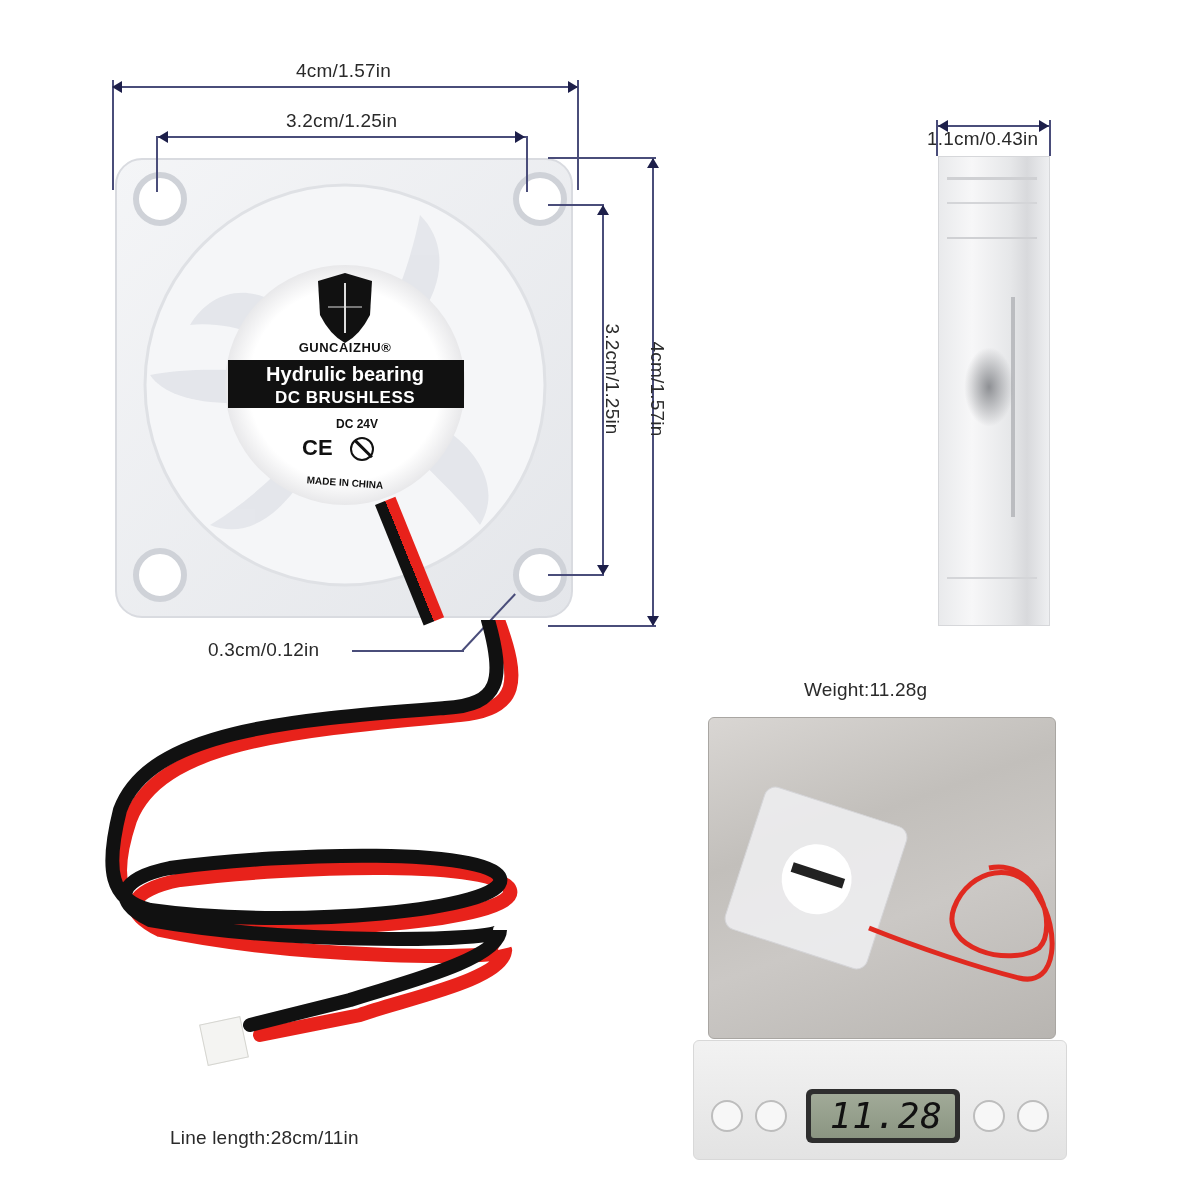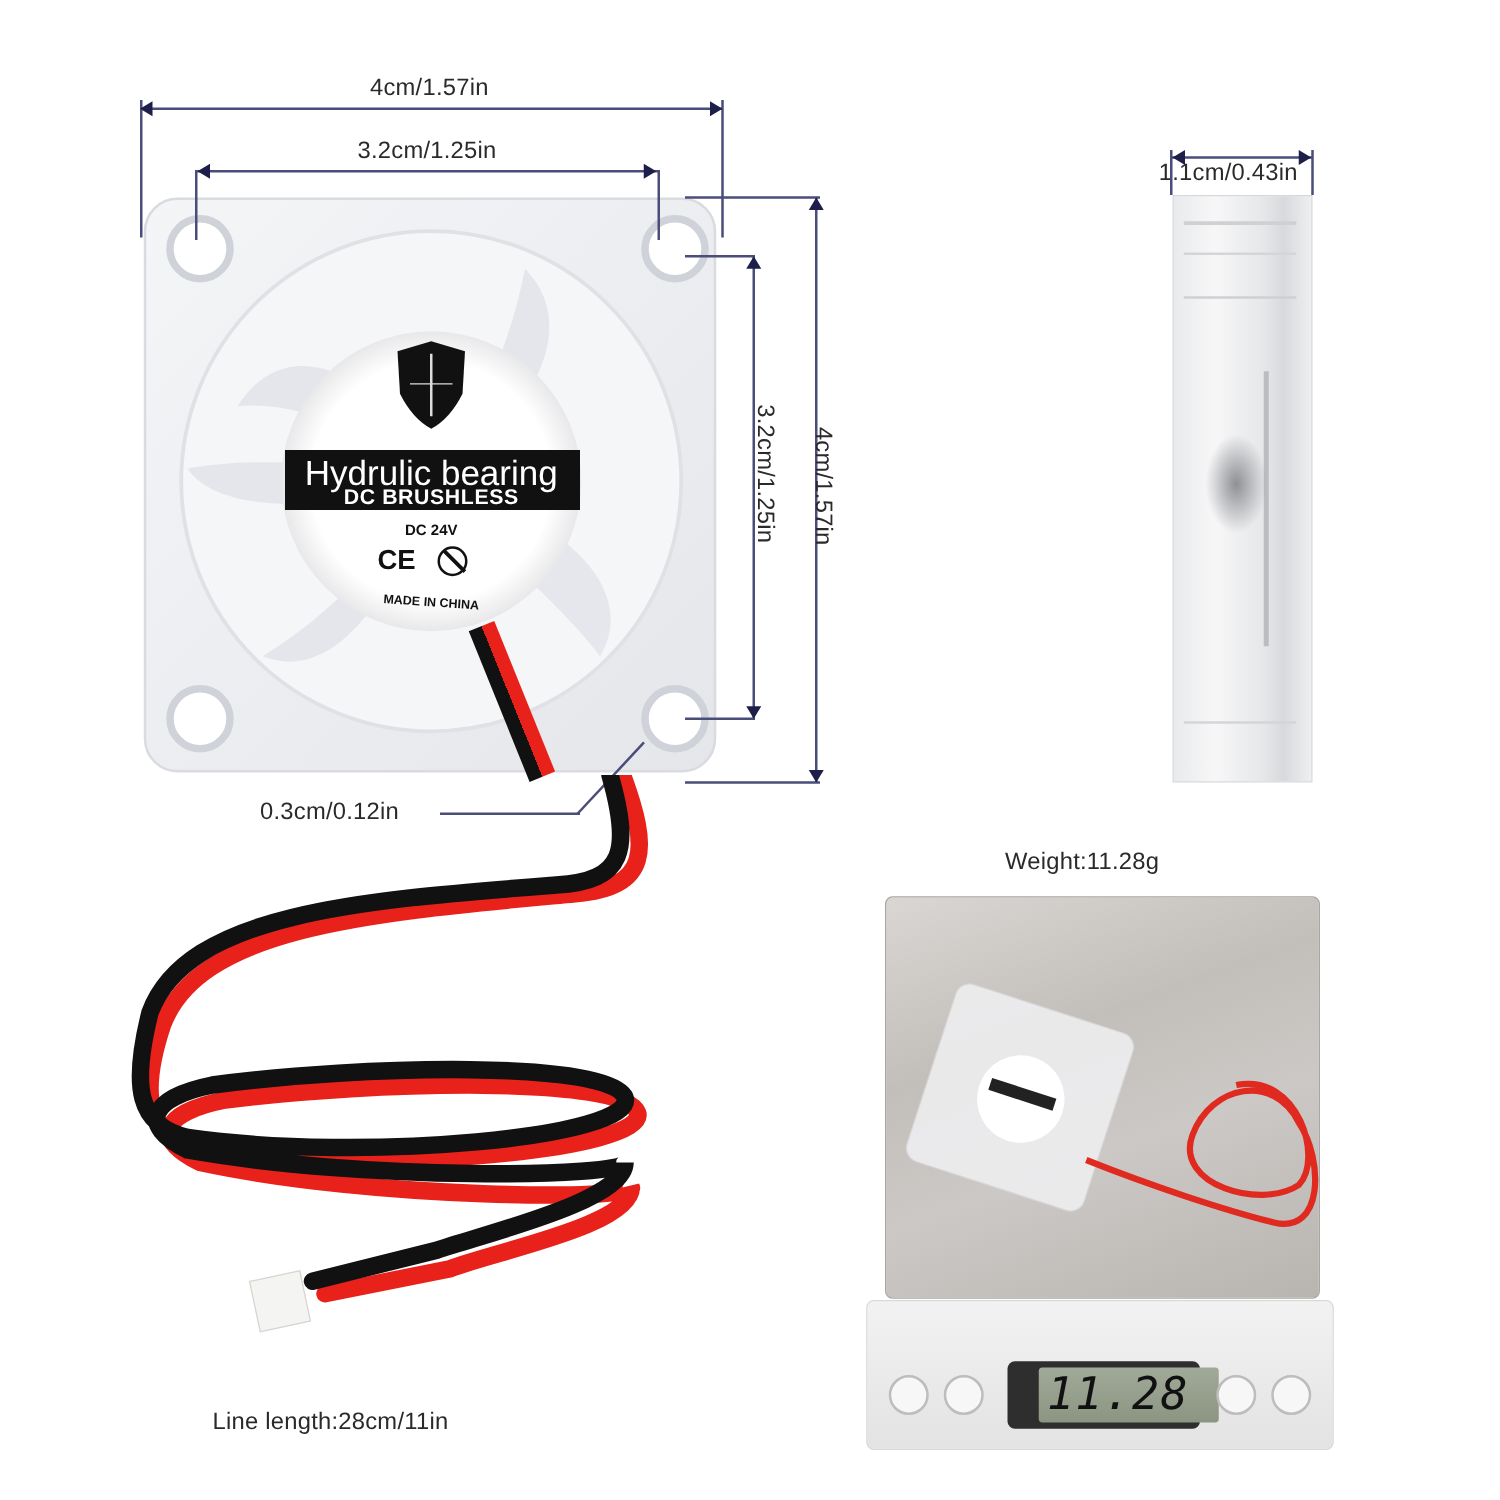--- a/index.html
+++ b/index.html
@@ -47,23 +47,24 @@
 
     <circle cx="235" cy="230" r="120" fill="url(#hubShade)"></circle>
 
     <path d="M208 126 L235 118 L262 126 L260 160 Q250 180 235 188 Q220 180 210 160 Z" fill="#111"></path>
     <line x1="235" y1="128" x2="235" y2="178" stroke="#ddd" stroke-width="2"></line>
     <line x1="218" y1="152" x2="252" y2="152" stroke="#ddd" stroke-width="1"></line>
 
     <rect x="118" y="205" width="236" height="48" fill="#111"></rect>
   </svg>
 
-  <div class="abs" style="left:0; width:470px; top:208px; text-align:center; font-size:28px; font-weight:normal; color:#fff;">Hydrulic bearing</div>
+  <div class="abs" style="left:0; width:470px; top:185px; text-align:center; font-size:13px; font-weight:bold; color:#111; letter-spacing:0.5px;">GUNCAIZHU®</div>
+  <div class="abs" style="left:0; width:470px; top:208px; text-align:center; font-size:20px; font-weight:bold; color:#fff;">Hydrulic bearing</div>
   <div class="abs" style="left:0; width:470px; top:233px; text-align:center; font-size:17px; font-weight:bold; color:#fff; letter-spacing:0.5px;">DC BRUSHLESS</div>
-  <div class="abs" style="left:0; width:470px; top:262px; text-align:center; font-size:12px; font-weight:bold; color:#111;">DC 24V</div>
+  <div class="abs" style="left:12px; width:470px; top:262px; text-align:center; font-size:12px; font-weight:bold; color:#111;">DC 24V</div>
   <div class="abs" style="left:192px; top:280px; font-size:22px; font-weight:bold; color:#111;">CE</div>
   <div class="abs" style="left:240px; top:282px; width:24px; height:24px; border:2.5px solid #111; border-radius:50%;">
     <div style="position:absolute; left:10px; top:-2px; width:2.5px; height:24px; background:#111; transform:rotate(-45deg);"></div>
   </div>
   <div class="abs" style="left:0; width:470px; top:322px; text-align:center; font-size:10px; font-weight:bold; color:#111; transform:rotate(4deg);">MADE IN CHINA</div>
 
   <div class="abs" style="left:265px; top:350px; width:22px; height:130px; background:linear-gradient(90deg,#111 0 50%, #e8221b 50% 100%); transform:rotate(-22deg); transform-origin:top left;"></div>
 </div>
 
 <div class="abs dim-label" style="left:296px; top:60px;">4cm/1.57in</div>
@@ -143,19 +144,19 @@
 
   <svg class="abs" style="left:150px; top:110px;" width="200" height="170" viewBox="0 0 200 170">
     <path d="M10 100 C 60 120, 120 140, 160 150 C 200 160, 200 100, 180 70 C 160 30, 110 40, 95 80 C 80 120, 150 140, 180 120 C 200 100, 180 30, 130 40" fill="none" stroke="#e02a20" stroke-width="5"></path>
   </svg>
 </div>
 
 <div class="abs" style="left:711px; top:1100px; width:32px; height:32px; border-radius:50%; border:2px solid #bdbdbd; background:#f7f7f7;"></div>
 <div class="abs" style="left:755px; top:1100px; width:32px; height:32px; border-radius:50%; border:2px solid #bdbdbd; background:#f7f7f7;"></div>
 
 <div class="abs" style="left:806px; top:1089px; width:154px; height:54px; background:#2e2e2e; border-radius:6px; padding:5px;">
-  <div style="width:100%; height:100%; background:linear-gradient(180deg,#a1aa98,#8b9582); border-radius:3px; text-align:right; padding-right:24px;margin-left:20px;">
+  <div style="width:100%; height:100%; background:linear-gradient(180deg,#a1aa98,#8b9582); border-radius:3px; text-align:right; padding-right:12px;">
     <span style="font-family:'DejaVu Sans Mono', monospace; font-size:36px; font-style:italic; color:#111; line-height:44px; letter-spacing:1px;">11.28</span>
   </div>
 </div>
 
 <div class="abs" style="left:973px; top:1100px; width:32px; height:32px; border-radius:50%; border:2px solid #bdbdbd; background:#f7f7f7;"></div>
 <div class="abs" style="left:1017px; top:1100px; width:32px; height:32px; border-radius:50%; border:2px solid #bdbdbd; background:#f7f7f7;"></div>
 
 </body></html>

